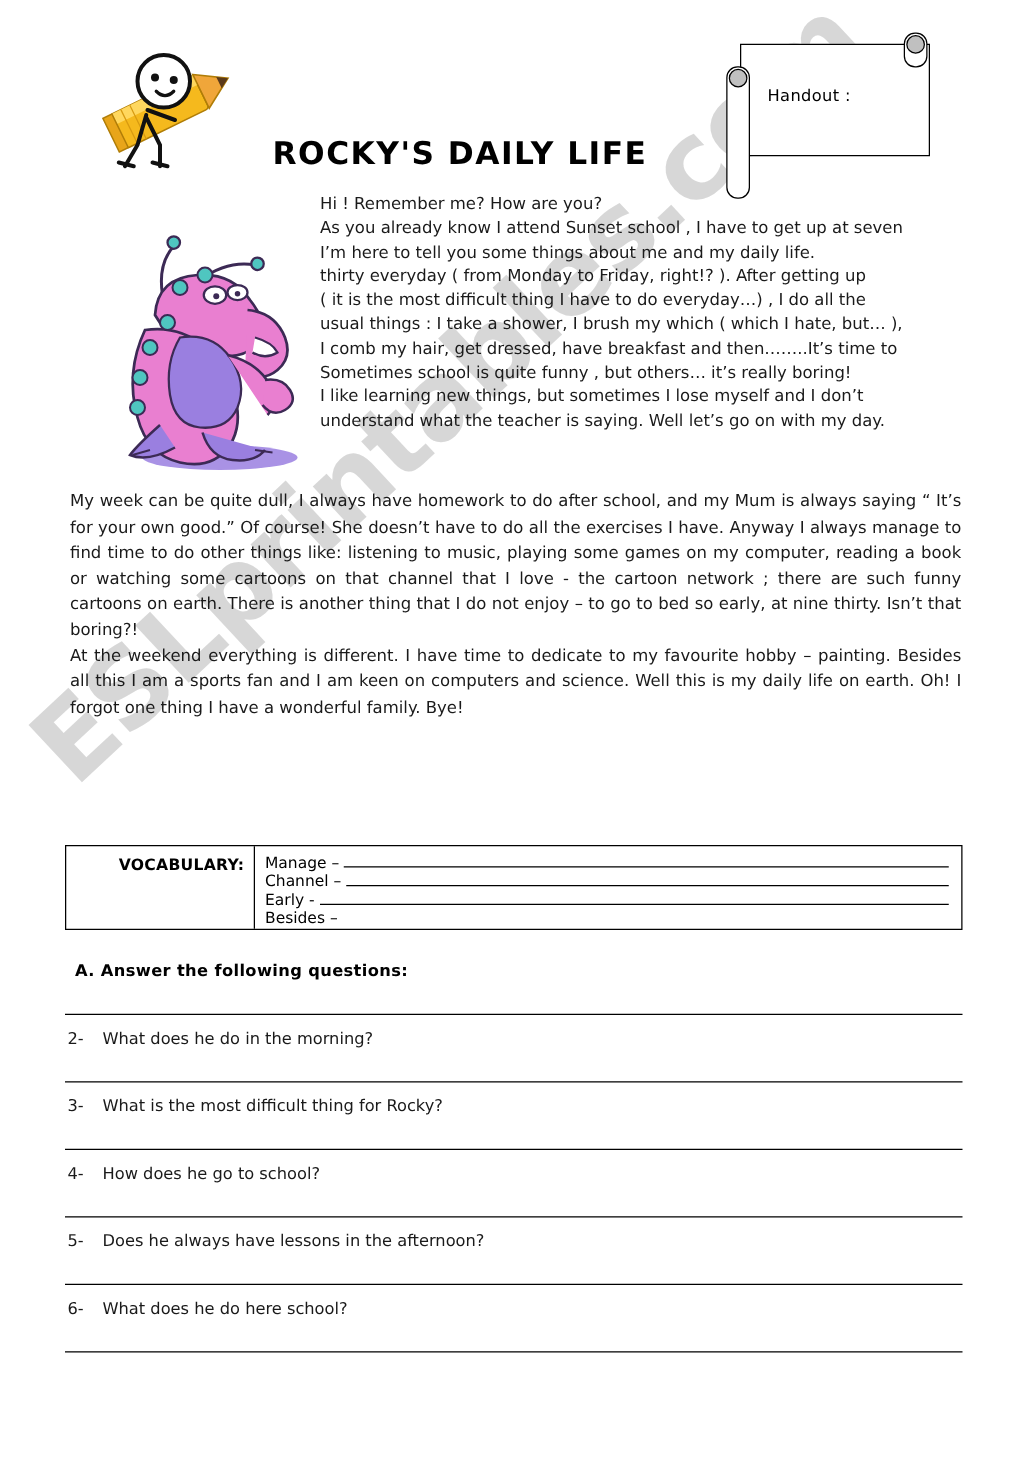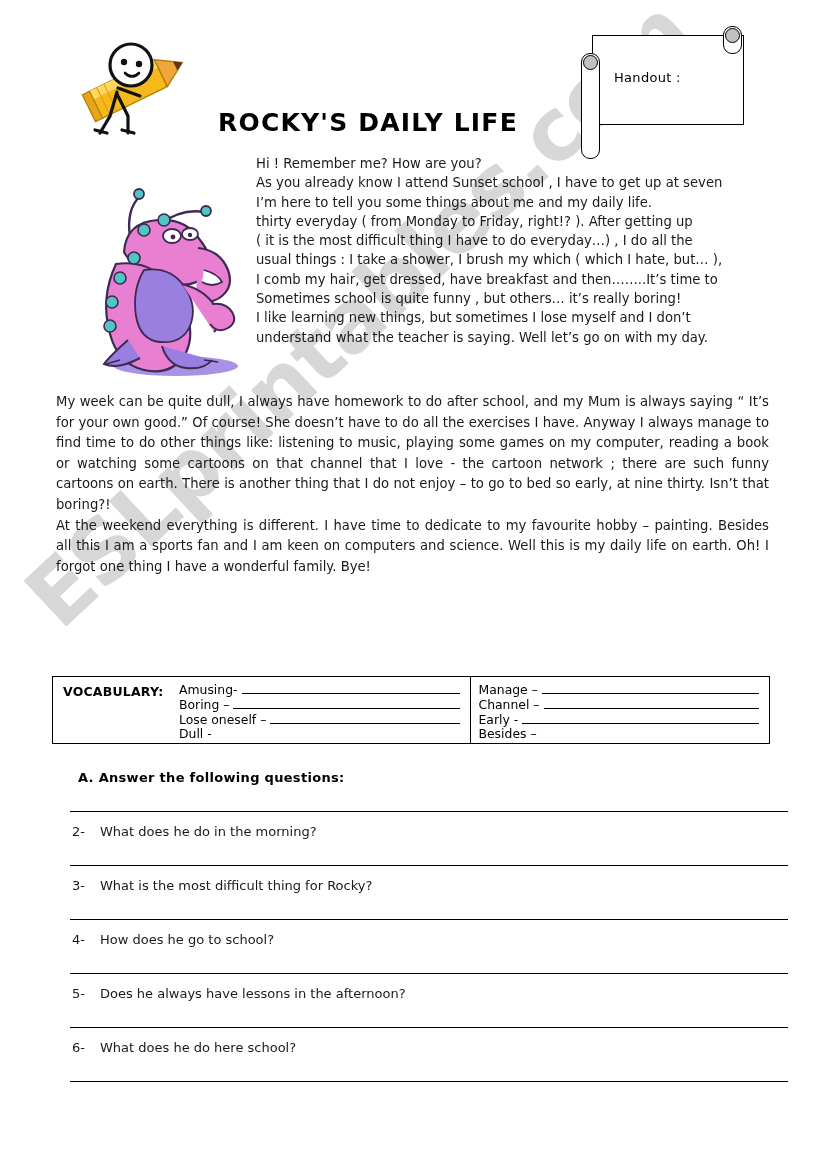--- a/index.html
+++ b/index.html
@@ -159,20 +159,21 @@
     position: absolute;
     left: 52px;
     top: 676px;
     width: 718px;
     height: 68px;
     border: 1.5px solid #000;
     box-sizing: border-box;
     display: flex;
     z-index: 10;
     background: transparent;
+    padding-left: 32px;
   }
   .vocab-title {
     width: 118px;
     flex: 0 0 118px;
     padding: 7px 0 0 10px;
     box-sizing: border-box;
     font-family: "DejaVu Sans", sans-serif;
     font-size: 12.5px;
     font-weight: bold;
     letter-spacing: .2px;
@@ -196,21 +197,21 @@
     flex: 1 1 auto;
     border-bottom: 1px solid #000;
     margin: 0 0 2px 4px;
     height: 10px;
   }
   .vrow.noline .rule { border-bottom: none; }
 
   
   .questions {
     position: absolute;
-    left: 70px;
+    left: 52px;
     top: 770px;
     width: 718px;
     z-index: 10;
   }
   .section-head {
     font-family: "DejaVu Sans", sans-serif;
     font-size: 13px;
     font-weight: bold;
     letter-spacing: .3px;
     margin: 0 0 6px 8px;
@@ -335,38 +336,20 @@
     <div class="body-text">
       <p>My week can be quite dull, I always have homework to do after school, and my Mum is always saying “ It’s for your own good.” Of course! She doesn’t have to do all the exercises I have. Anyway I always manage to find time to do other things like: listening to music, playing some games on my computer, reading a book or watching some cartoons on that channel that I love - the cartoon network ; there are such funny cartoons on earth. There is another thing that I do not enjoy – to go to bed so early, at nine thirty. Isn’t that boring?!</p>
       <p>At the weekend everything is different. I have time to dedicate to my favourite hobby – painting. Besides all this I am a sports fan  and I am keen on computers and science. Well this is my daily life on earth. Oh! I forgot one thing I have a wonderful family. Bye!</p>
     </div>
 
   </div>
 
   <div class="vocab">
     <div class="vocab-title">VOCABULARY:</div>
 
-    <div class="vocab-col left">
-      <div class="vrow">
-        <span class="word">Amusing-</span>
-        <span class="rule"></span>
-      </div>
-      <div class="vrow">
-        <span class="word">Boring –</span>
-        <span class="rule"></span>
-      </div>
-      <div class="vrow">
-        <span class="word">Lose oneself –</span>
-        <span class="rule"></span>
-      </div>
-      <div class="vrow noline">
-        <span class="word">Dull -</span>
-        <span class="rule"></span>
-      </div>
-    </div>
 
     <div class="vocab-col right">
       <div class="vrow">
         <span class="word">Manage –</span>
         <span class="rule"></span>
       </div>
       <div class="vrow">
         <span class="word">Channel –</span>
         <span class="rule"></span>
       </div>

